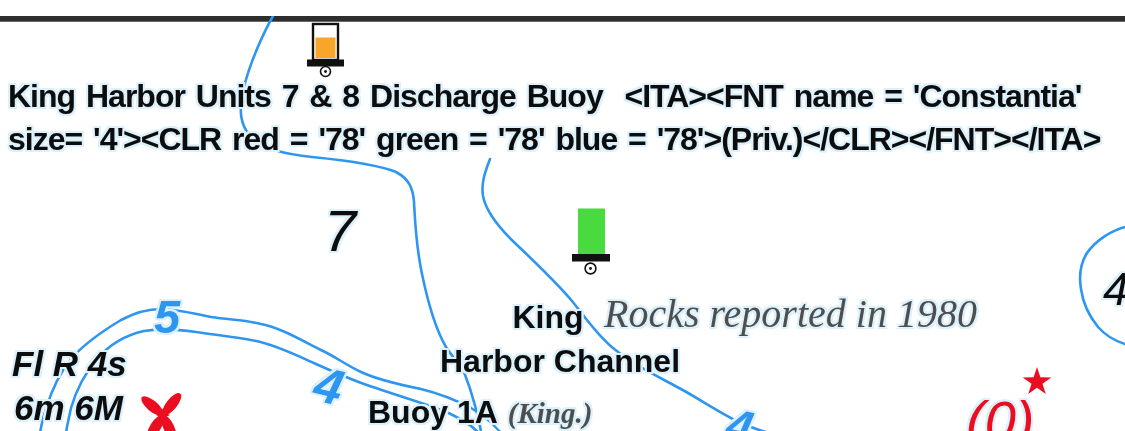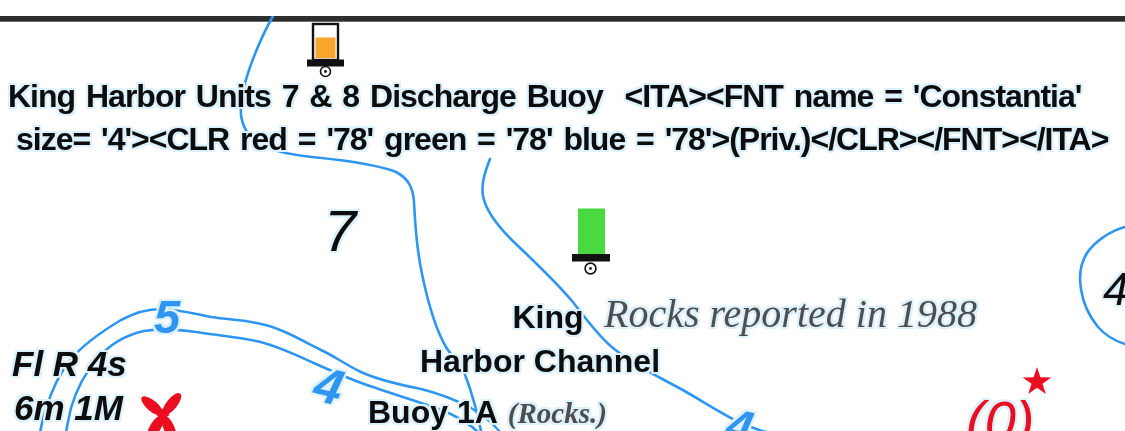--- a/index.html
+++ b/index.html
@@ -37,35 +37,35 @@
       <path d="M490,143 C485,156 481,167 483,180 C486,196 500,213 517,229 C536,247 556,266 572,285 C585,301 597,319 613,332 C635,350 659,361 681,373 C701,384 723,399 741,407 C771,420 801,426 831,429 L864,431"></path>
       <path d="M38,431 C40,414 42,404 46,393 C51,376 59,358 71,343 C83,329 101,316 121,304 C136,296 149,293 161,293 C176,293 191,297 211,301 C231,304 246,304 261,308 C281,312 301,324 321,334 C336,341 346,349 361,356 C376,363 396,368 421,373 C441,378 456,384 471,392 C486,401 501,414 511,431"></path>
       <path d="M64,431 C66,414 68,404 71,392 C76,375 85,357 97,343 C109,329 126,319 144,315 C161,312 176,313 196,316 C216,319 236,321 256,325 C276,329 296,339 316,348 C336,357 356,366 376,372 C396,379 416,385 436,392 C456,399 469,407 479,417 C484,423 487,427 489,431"></path>
       <path d="M1125,211 C1111,215 1096,224 1087,237 C1080,248 1079,261 1081,273 C1083,287 1089,300 1098,311 C1106,320 1115,325 1125,328"></path>
     </g>
   </svg>
 
   <div class="top-bar"></div>
 
   <div class="txt halo title" style="left:8px;top:64px;">King Harbor Units 7 &amp; 8 Discharge Buoy  &lt;ITA&gt;&lt;FNT name = 'Constantia'</div>
-  <div class="txt halo title" style="left:16px;top:107px;">size= '4'&gt;&lt;CLR red = '78' green = '78' blue = '78'&gt;(Priv.)&lt;/CLR&gt;&lt;/FNT&gt;&lt;/ITA&gt;</div>
+  <div class="txt halo title" style="left:8px;top:107px;">size= '4'&gt;&lt;CLR red = '78' green = '78' blue = '78'&gt;(Priv.)&lt;/CLR&gt;&lt;/FNT&gt;&lt;/ITA&gt;</div>
 
   <div class="txt halo depth" style="left:324px;top:186px;font-size:58px;line-height:58px;">7</div>
 
-  <div class="txt halo serif-italic" style="left:604px;top:276px;font-size:40px;line-height:44px;">Rocks reported in 1988</div>
+  <div class="txt halo serif-italic" style="left:604px;top:276px;font-size:40px;line-height:44px;">Rocks reported in 1980</div>
 
   <div class="txt halo bigname" style="left:398px;top:281px;width:300px;">King</div>
-  <div class="txt halo bigname" style="left:360px;top:325px;width:360px;">Harbor Channel</div>
+  <div class="txt halo bigname" style="left:380px;top:325px;width:360px;">Harbor Channel</div>
   <div class="txt" style="left:368px;top:376px;width:360px;display:flex;justify-content:flex-start;align-items:baseline;gap:10px;">
     <span class="halo bigname" style="display:inline-block;">Buoy 1A</span>
-    <span class="halo serif-italic" style="font-size:29px;font-weight:bold;">(Rocks.)</span>
+    <span class="halo serif-italic" style="font-size:29px;font-weight:bold;">(King.)</span>
   </div>
 
   <div class="txt halo lightchar" style="left:12px;top:330px;">Fl R 4s</div>
-  <div class="txt halo lightchar" style="left:14px;top:374px;">6m 1M</div>
+  <div class="txt halo lightchar" style="left:14px;top:374px;">6m 6M</div>
 
   <div class="txt halo blue-label" style="left:154px;top:277px;font-size:47px;line-height:47px;">5</div>
   <div class="txt halo blue-label" style="left:315px;top:345px;font-size:50px;line-height:50px;transform:rotate(14deg);">4</div>
   <div class="txt halo blue-label" style="left:727px;top:387px;font-size:46px;line-height:46px;transform:rotate(12deg);">4</div>
 
   <div class="txt halo depth" style="left:1103px;top:250px;font-size:46px;line-height:46px;">4</div>
 
   <div class="txt halo red-text" style="left:966px;top:377px;font-size:56px;line-height:56px;font-style:italic;">(0)</div>
 
   <div class="txt halo" style="left:53px;top:423px;font-family:'Liberation Serif',serif;font-size:42px;line-height:44px;letter-spacing:3px;">Redondo Beach E</div>

